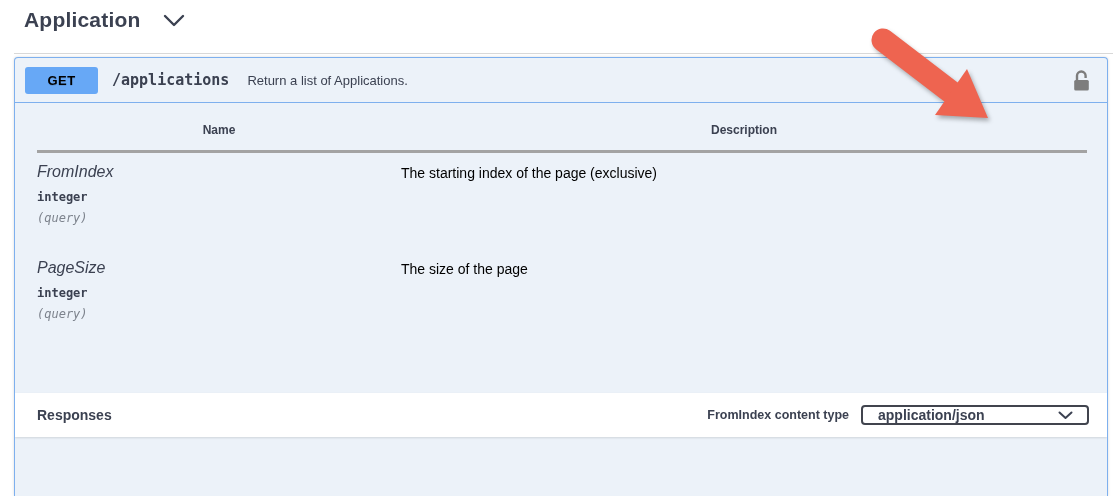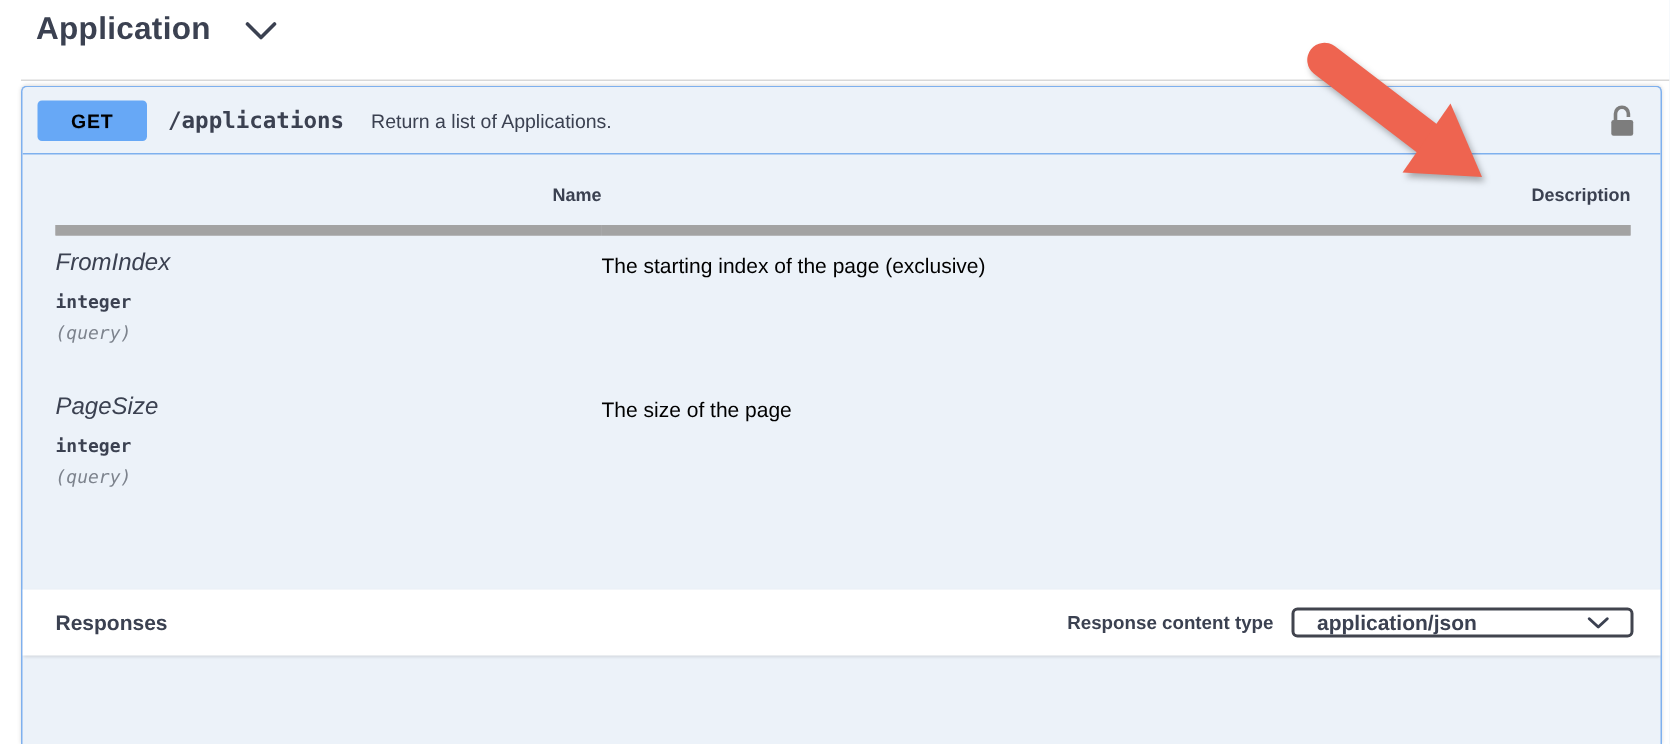--- a/index.html
+++ b/index.html
@@ -79,22 +79,22 @@
     border: 2px solid #6b7078; border-radius: 4px;
     font-family: "Liberation Sans", sans-serif;
     font-size: 13px; font-weight: 700; color: #3b4151;
     cursor: pointer;
   }
 
   
   .params-body { height: 290px; flex: 0 0 290px; padding: 20px 20px 0 22px; }
   table.params-table { width: 100%; border-collapse: collapse; }
   .params-table th {
-    text-align: right; font-size: 12px; font-weight: 700; color: #3b4151;
-    padding: 0 0 13px 0; border-bottom: 7px solid #a3a3a3;
+    text-align: center; font-size: 12px; font-weight: 700; color: #3b4151;
+    padding: 0 0 13px 0; border-bottom: 3px solid #a3a3a3;
   }
   .params-table th.col-name { width: 364px; }
   .params-table td { vertical-align: top; padding: 10px 0 24px 0; }
   .param-name { font-size: 16px; color: #3b4151; font-style: italic; }
   .param-type {
     margin-top: 9px; font-family: "DejaVu Sans Mono", monospace;
     font-size: 12px; font-weight: 700; color: #3b4151;
   }
   .param-in {
     margin-top: 7px; font-family: "DejaVu Sans Mono", monospace;
@@ -182,21 +182,21 @@
             <div class="param-desc">The size of the page</div>
           </td>
         </tr>
       </tbody>
     </table>
   </div>
 
   <div class="section-header responses-header">
     <span class="section-title">Responses</span>
     <div class="content-type-group">
-      <span class="content-type-label">Response content type</span>
+      <span class="content-type-label">FromIndex content type</span>
       <div class="content-type-select">
         <span>application/json</span>
         <span>
           <svg width="15" height="9" viewBox="0 0 15 9">
             <polyline points="1.5,1.5 7.5,7 13.5,1.5" fill="none" stroke="#3b4151" stroke-width="2" stroke-linecap="round" stroke-linejoin="round"></polyline>
           </svg>
         </span>
       </div>
     </div>
   </div>

